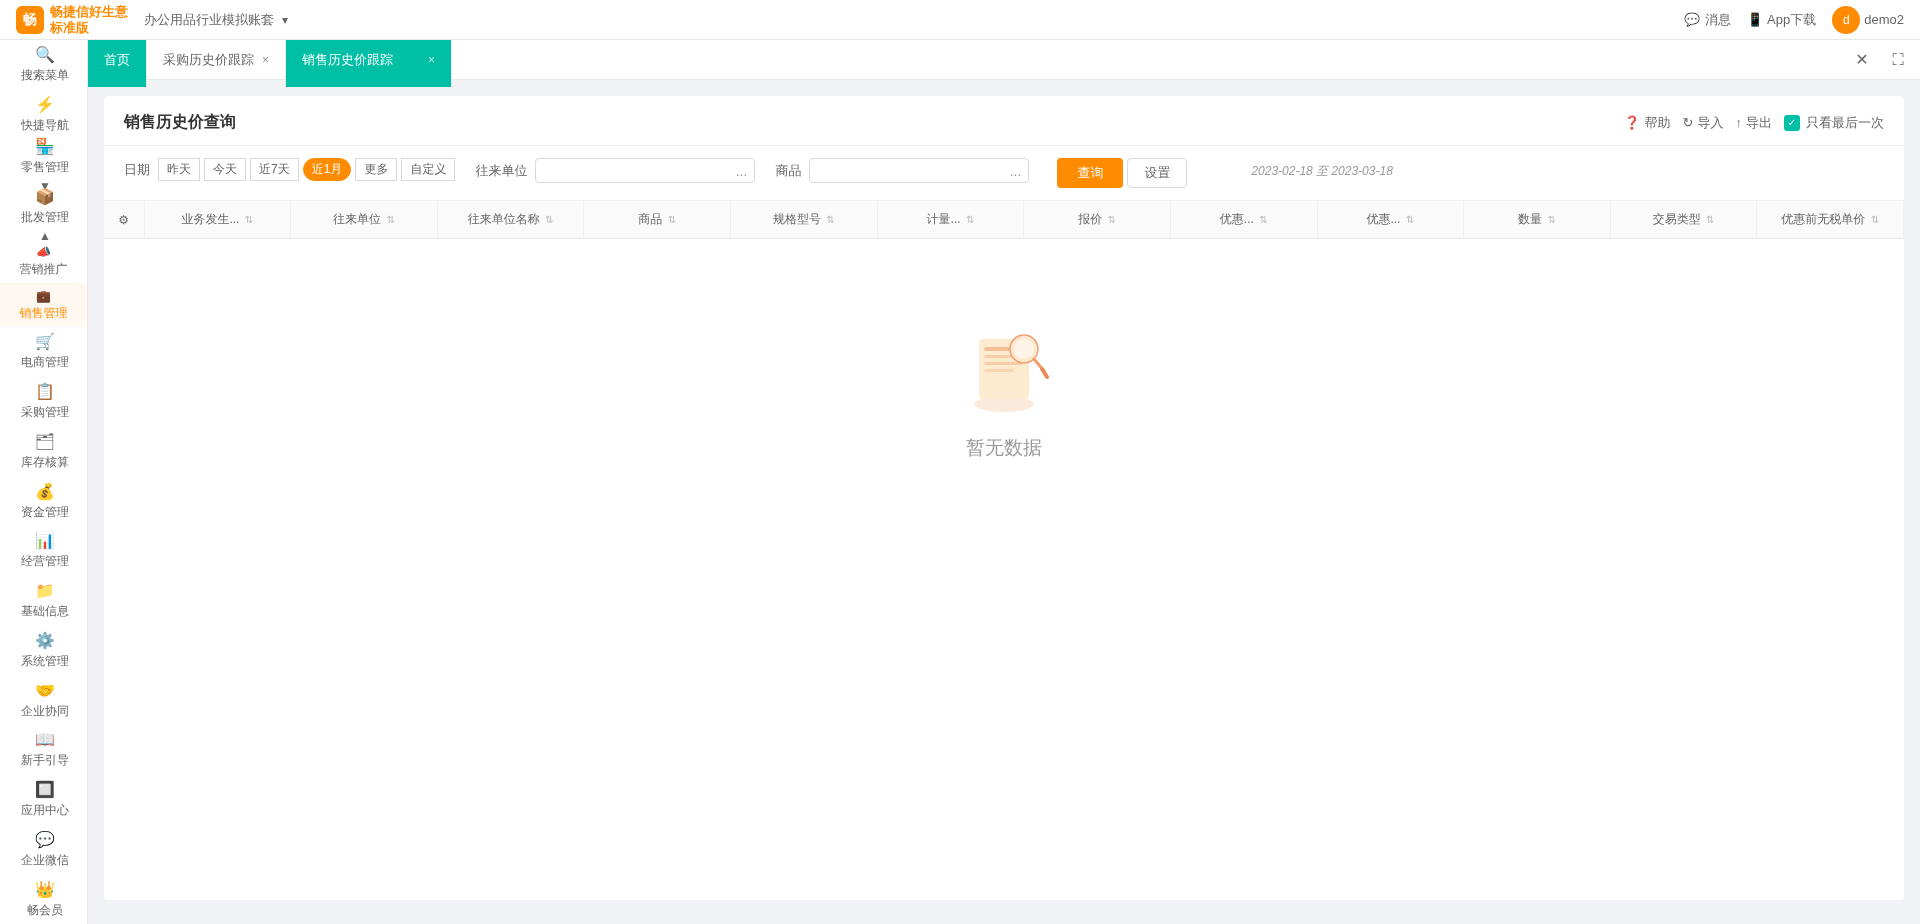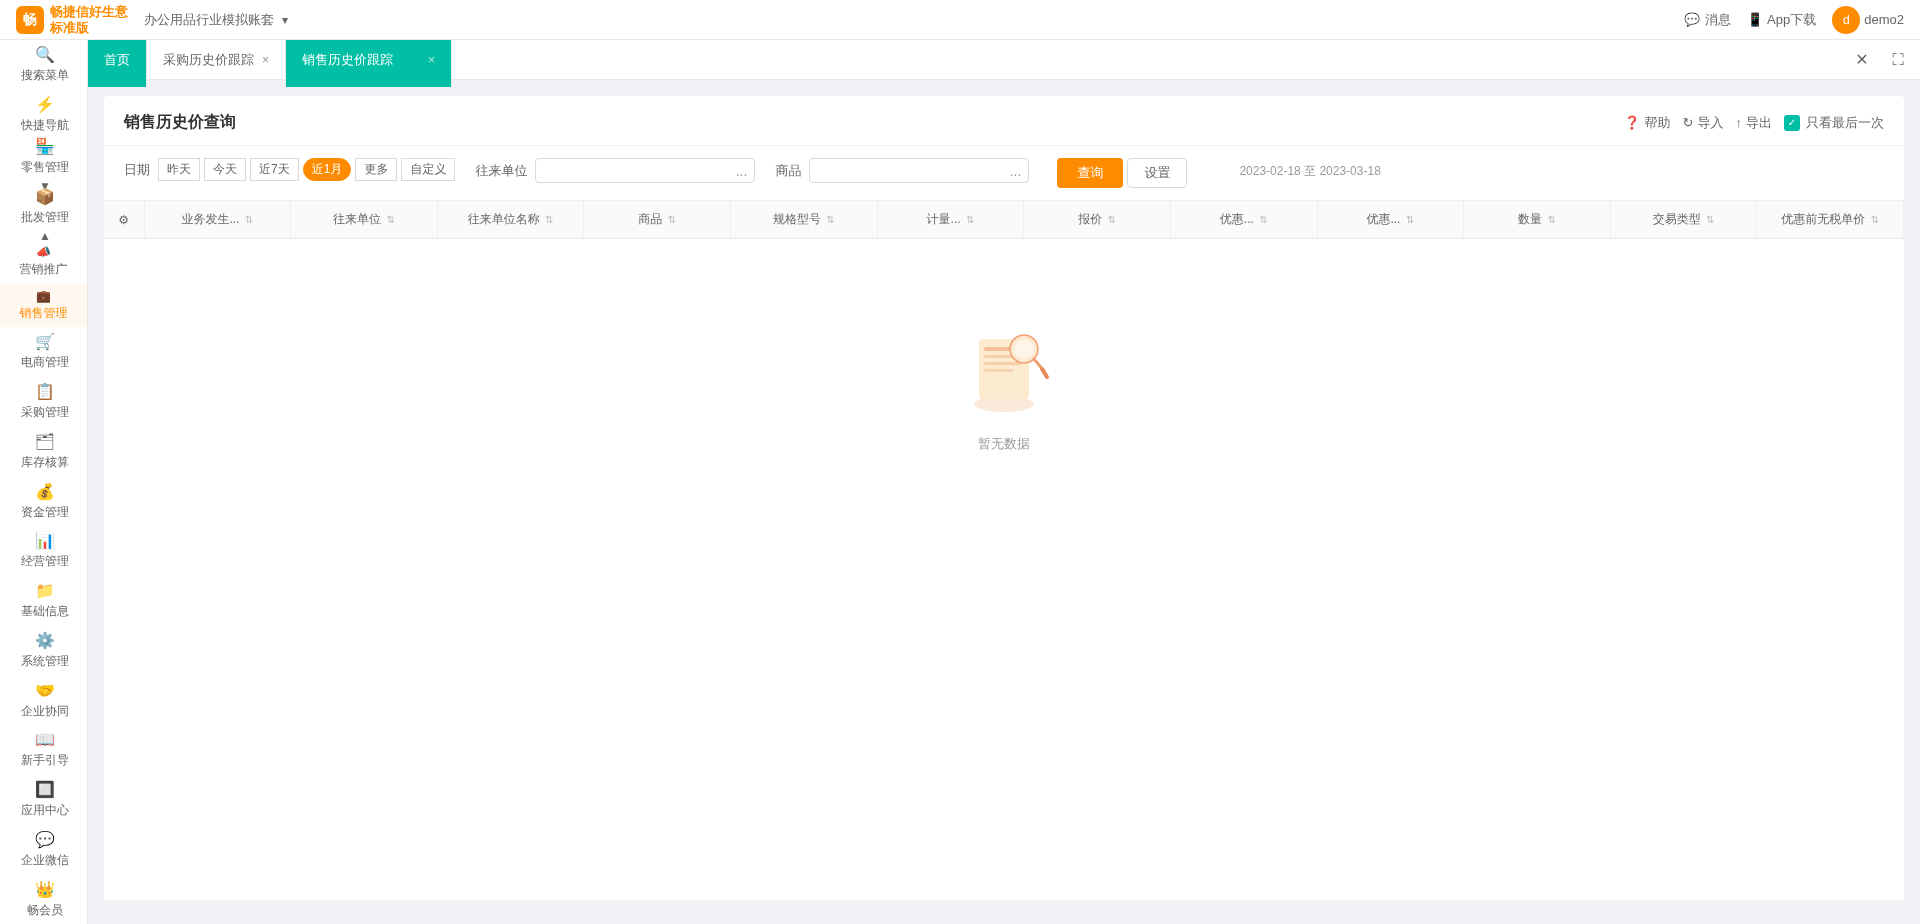--- a/index.html
+++ b/index.html
@@ -43,21 +43,21 @@
 
     
     .page-header { padding: 16px 20px 12px; display: flex; align-items: center; justify-content: space-between; border-bottom: 1px solid #f0f0f0; }
     .page-title { font-size: 16px; font-weight: bold; color: #333; font-family: Liberation Mono, monospace; }
     .page-header-actions { display: flex; align-items: center; gap: 12px; color: #666; font-size: 13px; }
     .header-action-btn { display: flex; align-items: center; gap: 4px; cursor: pointer; }
     .checkbox-wrapper { display: flex; align-items: center; gap: 6px; }
     .checkbox { width: 16px; height: 16px; background: #00bfa5; border-radius: 3px; display: flex; align-items: center; justify-content: center; color: white; font-size: 10px; cursor: pointer; }
 
     
-    .filter-area { padding: 12px 20px; display: flex; align-items: center; gap: 12px; flex-wrap: wrap; border-bottom: 1px solid #f0f0f0; }
+    .filter-area { padding: 12px 20px; display: flex; align-items: center; gap: 24px; flex-wrap: wrap; border-bottom: 1px solid #f0f0f0; }
     .filter-item { display: flex; align-items: center; gap: 8px; }
     .filter-label { color: #666; font-size: 13px; white-space: nowrap; }
     .date-btns { display: flex; align-items: center; gap: 4px; }
     .date-btn { padding: 2px 8px; border: 1px solid #d9d9d9; border-radius: 0; cursor: pointer; font-size: 12px; color: #666; background: #fff; }
     .date-btn.active { background: #ff8c00; color: #fff; border-color: #ff8c00; border-radius: 12px; }
     .filter-input-wrap { display: flex; align-items: center; position: relative; }
     .filter-input { border: 1px solid #d9d9d9; border-radius: 4px; padding: 4px 28px 4px 8px; font-size: 13px; width: 220px; outline: none; color: #333; }
     .filter-input-dots { position: absolute; right: 8px; color: #999; font-size: 14px; cursor: pointer; }
     .query-btn { background: #ff8c00; color: #fff; border: none; border-radius: 4px; padding: 6px 20px; font-size: 13px; cursor: pointer; }
     .settings-btn { border: 1px solid #d9d9d9; background: #fff; border-radius: 4px; padding: 5px 16px; font-size: 13px; cursor: pointer; color: #666; }
@@ -68,21 +68,21 @@
     .data-table { width: 100%; border-collapse: collapse; table-layout: fixed; }
     .data-table th { background: #fafafa; border-bottom: 1px solid #e8e8e8; border-right: 1px solid #f0f0f0; padding: 10px 8px; font-size: 12px; color: #666; font-weight: normal; text-align: center; white-space: nowrap; overflow: hidden; text-overflow: ellipsis; cursor: pointer; }
     .data-table th:first-child { width: 40px; text-align: center; }
     .data-table th .sort-arrows { color: #bbb; font-size: 10px; margin-left: 2px; }
     .table-settings-col { width: 40px; background: #fafafa; border-bottom: 1px solid #e8e8e8; text-align: center; padding: 10px; }
 
     
     .empty-state { display: flex; flex-direction: column; align-items: center; justify-content: center; padding: 80px 0; }
     .empty-icon { width: 100px; height: 100px; position: relative; }
     .empty-icon svg { width: 100px; height: 100px; }
-    .empty-text { margin-top: 16px; color: #999; font-size: 13px; }
+    .empty-text { margin-top: 16px; color: #999; font-size: 19px; }
     .sidebar-sub-item { height: 44px; display: flex; flex-direction: column; align-items: center; justify-content: center; cursor: pointer; font-size: 12px; color: #666; gap: 2px; }
     .sidebar-sub-item.active-sub { color: #ff8c00; background: #fff8f0; }
   </style>
 </head>
 <body>
 
 <div class="topbar">
   <div class="topbar-left">
     <div class="logo-area">
       <div class="logo-icon">畅</div>
@@ -261,21 +261,21 @@
               <div class="filter-input-wrap">
                 <input class="filter-input" type="text" value="" style="">
                 <span class="filter-input-dots">...</span>
               </div>
             </div>
             <div style="display:flex;flex-direction:row;gap:4px;margin-left:8px;">
               <button class="query-btn">查询</button>
               <button class="settings-btn">设置</button>
             </div>
           </div>
-          <div style="margin-left:40px; color:#999; font-size:12px; margin-top:-4px;">
+          <div style="margin-left:40px; color:#999; font-size:12px; margin-top:-4px;font-style:italic;">
             <span>2023-02-18 至 2023-03-18</span>
           </div>
         </div>
 
         <div class="table-wrap">
           <table class="data-table">
             <thead>
               <tr>
                 <th class="table-settings-col">
                   <span>⚙</span>

